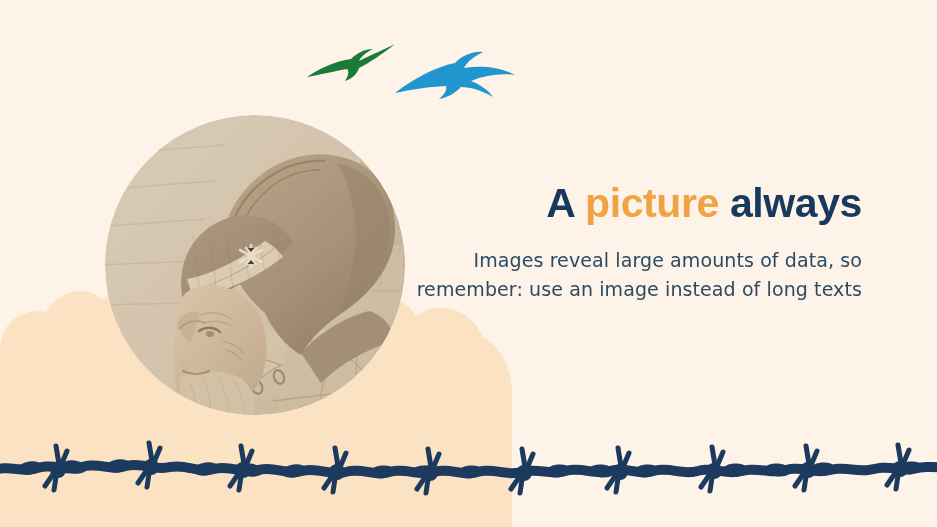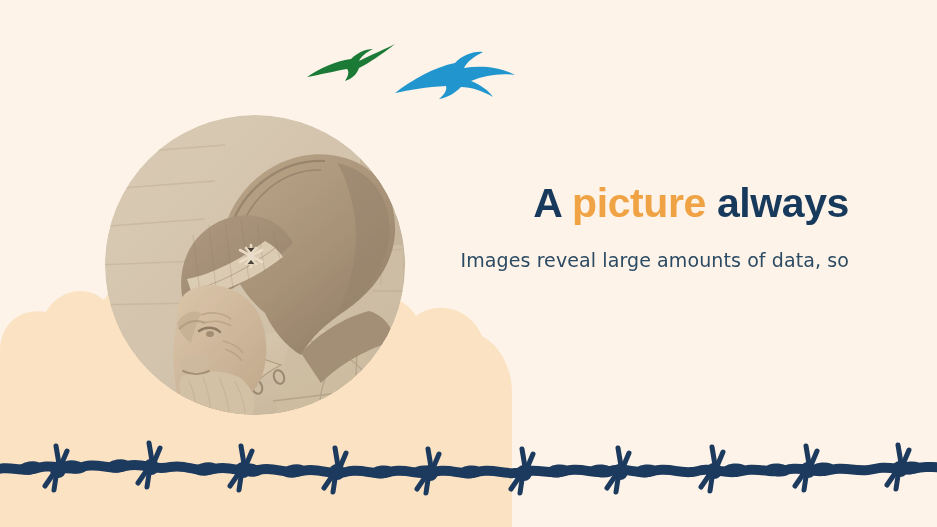--- a/index.html
+++ b/index.html
@@ -25,21 +25,21 @@
     width:300px;height:300px;border-radius:50%;
     overflow:hidden;
   }
   .portrait svg{display:block;width:300px;height:300px;}
 
   
   .wire{position:absolute;left:0;top:432px;width:937px;height:70px;}
 
   
   .textblock{
-    position:absolute;right:88px;top:178px;
+    position:absolute;right:75px;top:178px;
     width:500px;text-align:right;
   }
   .headline{
     margin:0;
     font-family:"Liberation Sans", sans-serif;
     font-size:41px;line-height:50px;
     font-weight:bold;
     letter-spacing:-0.4px;
     color:#17395C;
   }
@@ -388,16 +388,17 @@
       </g>
     </g>
   </svg>
 
   <div class="textblock">
     <h1 class="headline">
       <span class="hl-line"><span>A </span><span class="hl">picture</span><span> always</span></span>
     </h1>
     <p class="subtitle">
       <span class="hl-line">Images reveal large amounts of data, so</span>
+      <span class="hl-line">remember: use an image instead of long texts</span>
     </p>
   </div>
 
 </div>
 
 </body></html>

